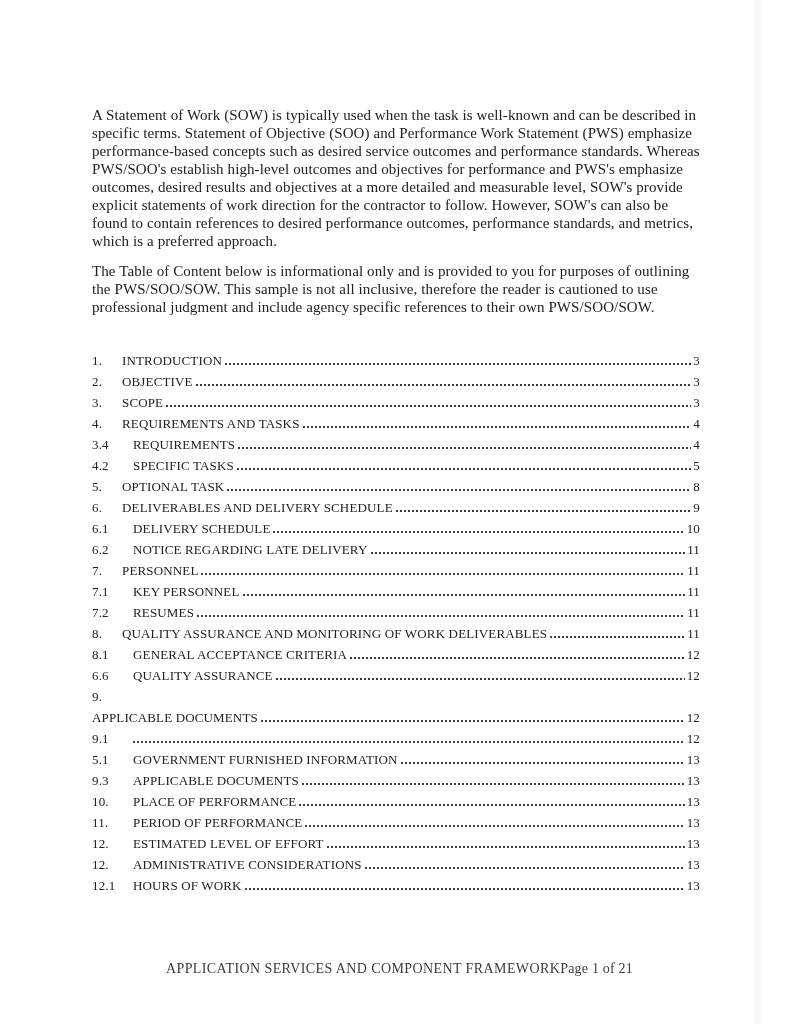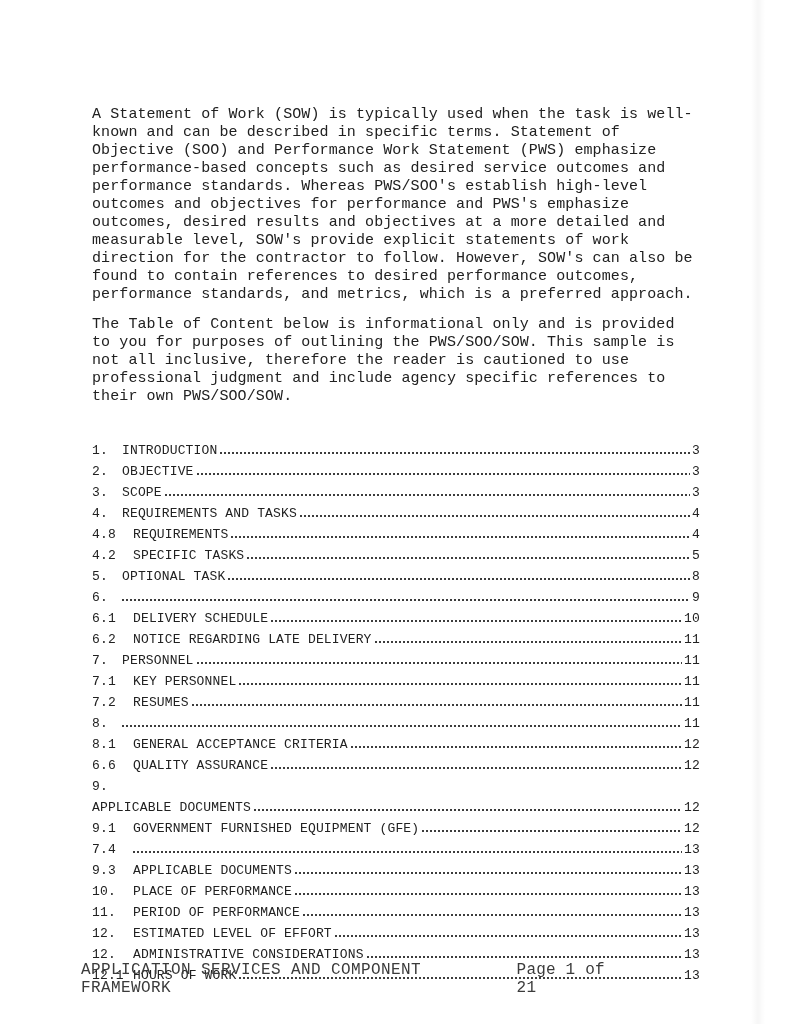--- a/index.html
+++ b/index.html
@@ -5,21 +5,21 @@
   html, body {
     margin: 0;
     padding: 0;
     background: #ffffff;
   }
   .page {
     position: relative;
     width: 791px;
     height: 1024px;
     background: #ffffff;
-    font-family: Liberation Mono, monospace;
+    font-family: Liberation Serif, serif;
     color: #212121;
     overflow: hidden;
   }
   
   .edge-band {
     position: absolute;
     top: 0;
     right: 26px;
     width: 14px;
     height: 100%;
@@ -67,27 +67,27 @@
     background-size: 4px 2px;
     background-repeat: repeat-x;
     margin-right: 2px;
   }
   .toc-row .pg {
     flex: 0 0 auto;
     white-space: nowrap;
   }
   .footer {
     position: absolute;
-    left: 81px;
+    left: 104px;
     right: 92px;
     top: 961px;
     display: flex;
-    justify-content: space-between;
+    justify-content: flex-end;
     align-items: baseline;
-    font-size: 16px;
+    font-size: 14px;
     letter-spacing: 0.4px;
     color: #3b3b3b;
   }
   .footer .footer-right {
     margin-right: 66px;
     letter-spacing: 0.2px;
   }
 </style>
 </head>
 <body>
@@ -119,39 +119,40 @@
     <span class="dots"></span>
     <span class="pg">3</span>
   </div>
         <div class="toc-row lvl1">
     <span class="num">4.</span>
     <span class="title">REQUIREMENTS AND TASKS</span>
     <span class="dots"></span>
     <span class="pg">4</span>
   </div>
         <div class="toc-row lvl2">
-    <span class="num">4.8</span>
+    <span class="num">3.4</span>
     <span class="title">REQUIREMENTS</span>
     <span class="dots"></span>
     <span class="pg">4</span>
   </div>
         <div class="toc-row lvl2">
     <span class="num">4.2</span>
     <span class="title">SPECIFIC TASKS</span>
     <span class="dots"></span>
     <span class="pg">5</span>
   </div>
         <div class="toc-row lvl1">
     <span class="num">5.</span>
     <span class="title">OPTIONAL TASK</span>
     <span class="dots"></span>
     <span class="pg">8</span>
   </div>
         <div class="toc-row lvl1">
     <span class="num">6.</span>
+    <span class="title">DELIVERABLES AND DELIVERY SCHEDULE</span>
     <span class="dots"></span>
     <span class="pg">9</span>
   </div>
         <div class="toc-row lvl2">
     <span class="num">6.1</span>
     <span class="title">DELIVERY SCHEDULE</span>
     <span class="dots"></span>
     <span class="pg">10</span>
   </div>
         <div class="toc-row lvl2">
@@ -173,20 +174,21 @@
     <span class="pg">11</span>
   </div>
         <div class="toc-row lvl2">
     <span class="num">7.2</span>
     <span class="title">RESUMES</span>
     <span class="dots"></span>
     <span class="pg">11</span>
   </div>
         <div class="toc-row lvl1">
     <span class="num">8.</span>
+    <span class="title">QUALITY ASSURANCE AND MONITORING OF WORK DELIVERABLES</span>
     <span class="dots"></span>
     <span class="pg">11</span>
   </div>
         <div class="toc-row lvl2">
     <span class="num">8.1</span>
     <span class="title">GENERAL ACCEPTANCE CRITERIA</span>
     <span class="dots"></span>
     <span class="pg">12</span>
   </div>
         <div class="toc-row lvl2">
@@ -201,26 +203,26 @@
     <span class="pg"></span>
   </div>
         <div class="toc-row cont">
     <span class="num"></span>
     <span class="title">APPLICABLE DOCUMENTS</span>
     <span class="dots"></span>
     <span class="pg">12</span>
   </div>
         <div class="toc-row lvl2">
     <span class="num">9.1</span>
-    <span class="title">GOVERNMENT FURNISHED EQUIPMENT (GFE)</span>
-    <span class="dots"></span>
-    <span class="pg">12</span>
-  </div>
-        <div class="toc-row lvl2">
-    <span class="num">7.4</span>
+    <span class="dots"></span>
+    <span class="pg">12</span>
+  </div>
+        <div class="toc-row lvl2">
+    <span class="num">5.1</span>
+    <span class="title">GOVERNMENT FURNISHED INFORMATION</span>
     <span class="dots"></span>
     <span class="pg">13</span>
   </div>
         <div class="toc-row lvl2">
     <span class="num">9.3</span>
     <span class="title">APPLICABLE DOCUMENTS</span>
     <span class="dots"></span>
     <span class="pg">13</span>
   </div>
         <div class="toc-row lvl2">

